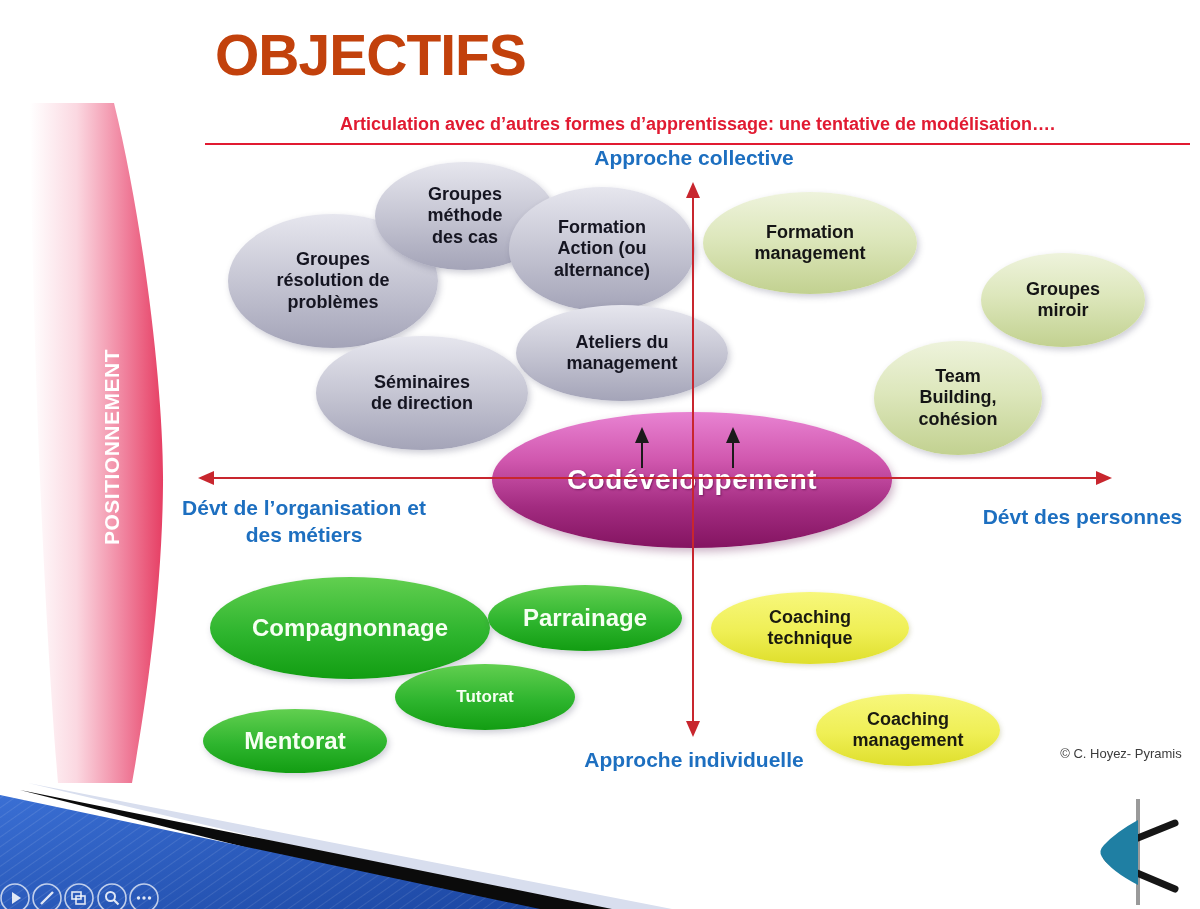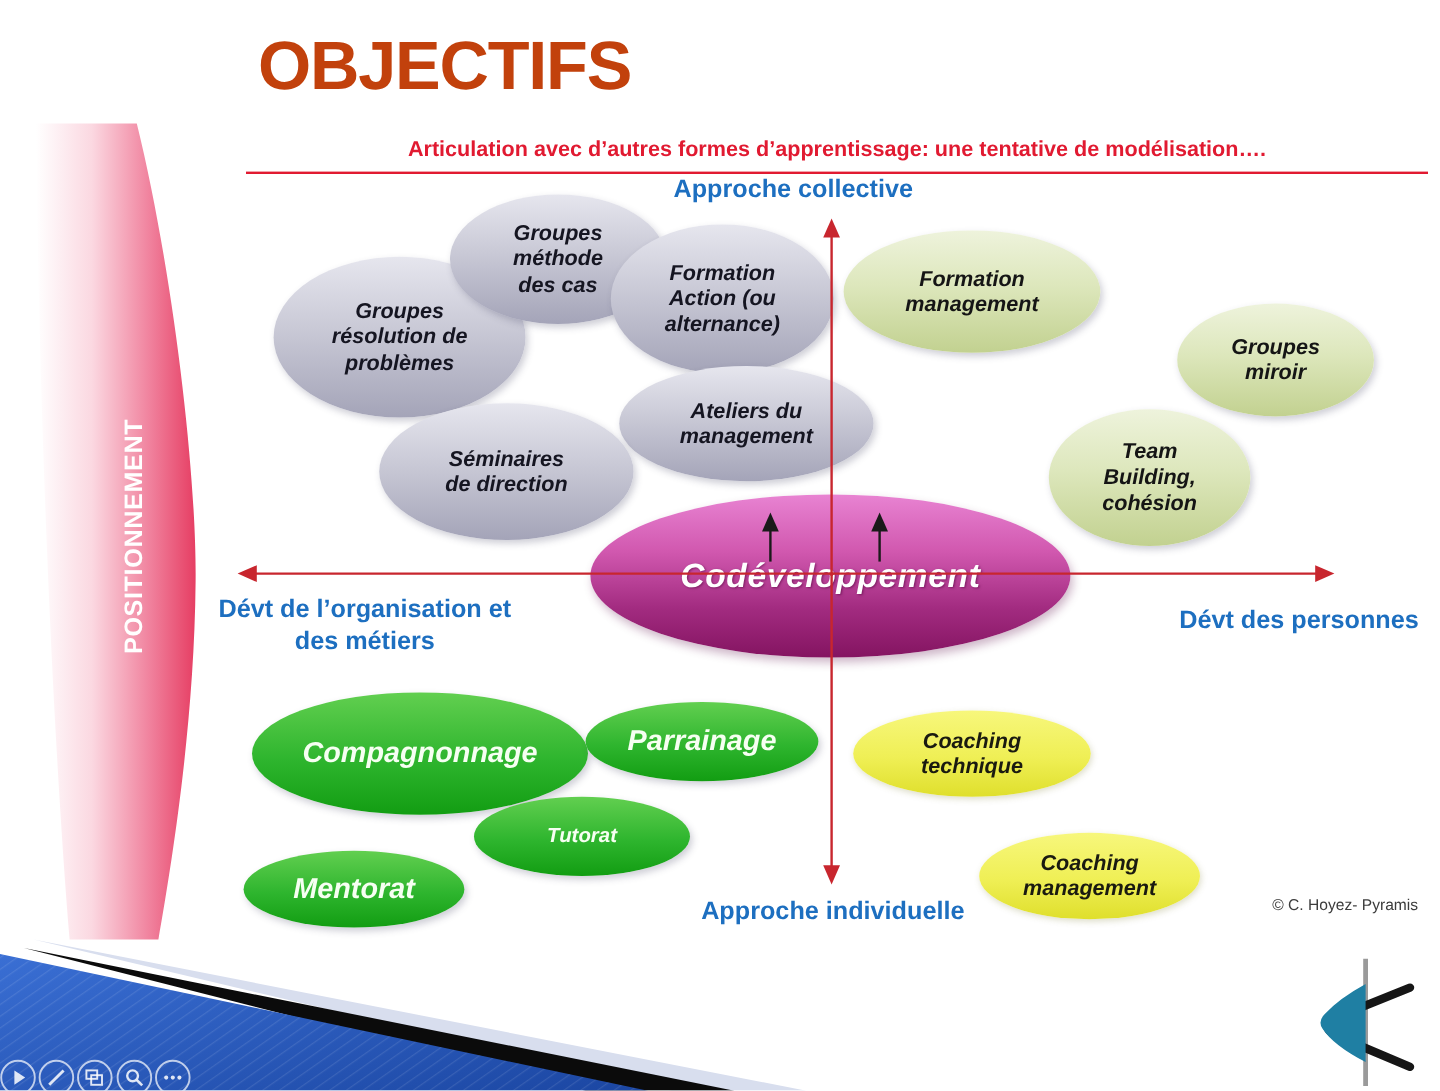--- a/index.html
+++ b/index.html
@@ -13,30 +13,29 @@
     left:215px;top:22px;font-size:57px;font-weight:bold;color:#c2410c;letter-spacing:-1px;
   }
   
   .subtitle-wrap{
     left:205px;top:114px;width:985px;text-align:center;
     border-bottom:2px solid #E11A31;padding-bottom:8px;
   }
   .subtitle-wrap span{font-size:18px;font-weight:bold;color:#E11A31;}
   
   .axis-label{color:#1D6FC0;font-weight:bold;font-size:21px;text-align:center;}
-  .axis-top{left:521px;top:146px;width:280px;}
+  .axis-top{left:554px;top:146px;width:280px;}
   .axis-bottom{left:544px;top:748px;width:300px;}
   .axis-left{left:178px;top:494px;width:252px;line-height:1.3;}
   .axis-right{left:970px;top:505px;width:225px;}
   
   .ellipse{
     position:absolute;border-radius:50%;display:flex;align-items:center;justify-content:center;
     text-align:center;font-weight:bold;line-height:1.18;
     box-shadow:2px 3px 6px rgba(60,60,90,0.25);
-    font-style:italic;
   }
   .gray{background:linear-gradient(to bottom,#E6E6EE 0%,#C9C9D6 45%,#A4A4B8 100%);color:#151521;font-size:18px;}
   .olive{background:linear-gradient(to bottom,#EEF3DC 0%,#DDE7BC 45%,#C2D190 100%);color:#151515;font-size:18px;}
   .green{background:linear-gradient(to bottom,#62CF50 0%,#2EB52E 55%,#129D12 100%);color:#F6FFF2;font-size:24px;}
   .yellow{background:linear-gradient(to bottom,#F7F77C 0%,#EFEF55 55%,#DFDF2C 100%);color:#1A1A10;font-size:18px;box-shadow:1px 2px 5px rgba(120,120,40,0.25);}
   .pink-center{
     left:492px;top:412px;width:400px;height:136px;
     background:linear-gradient(to bottom,#E883D2 0%,#D158AF 35%,#A22B80 70%,#841461 100%);
     color:#ffffff;font-size:28px;letter-spacing:0.5px;
     text-shadow:1px 1px 2px rgba(80,0,60,0.55);

